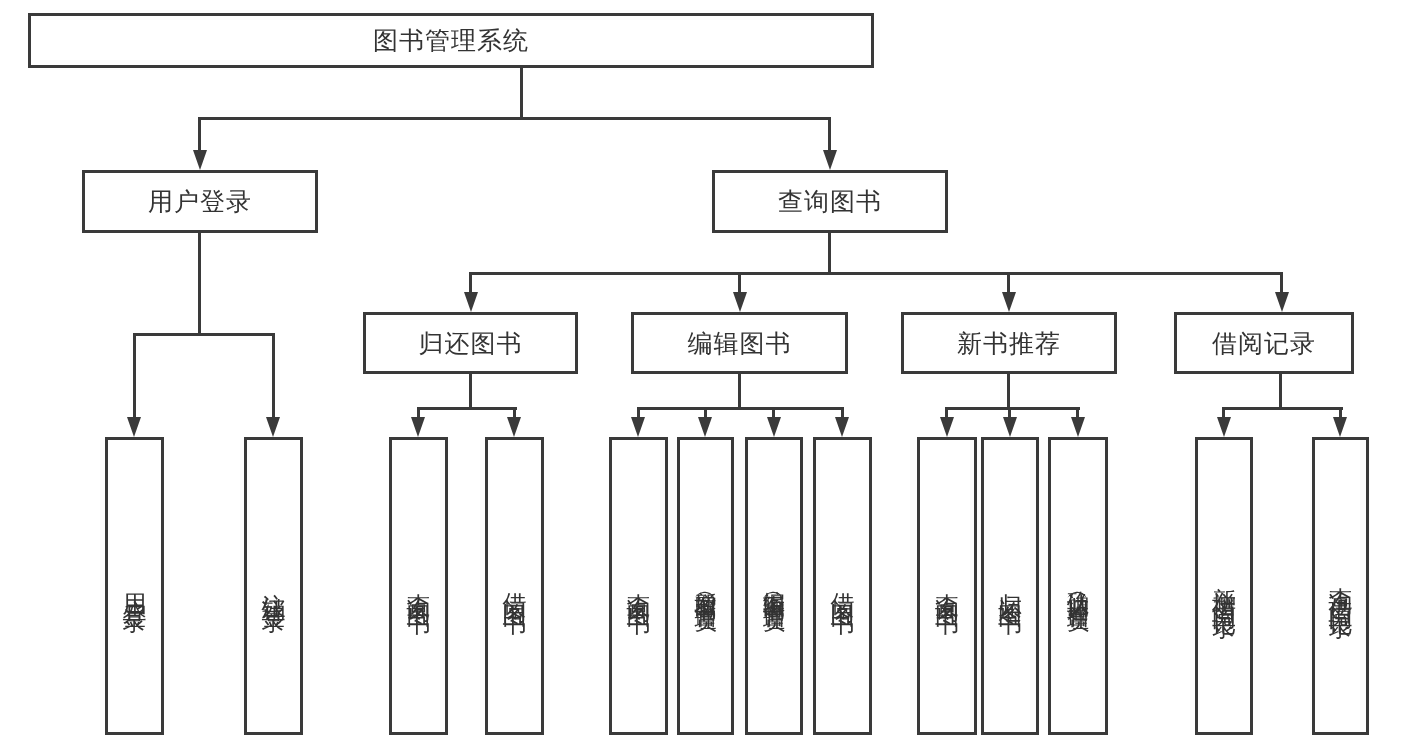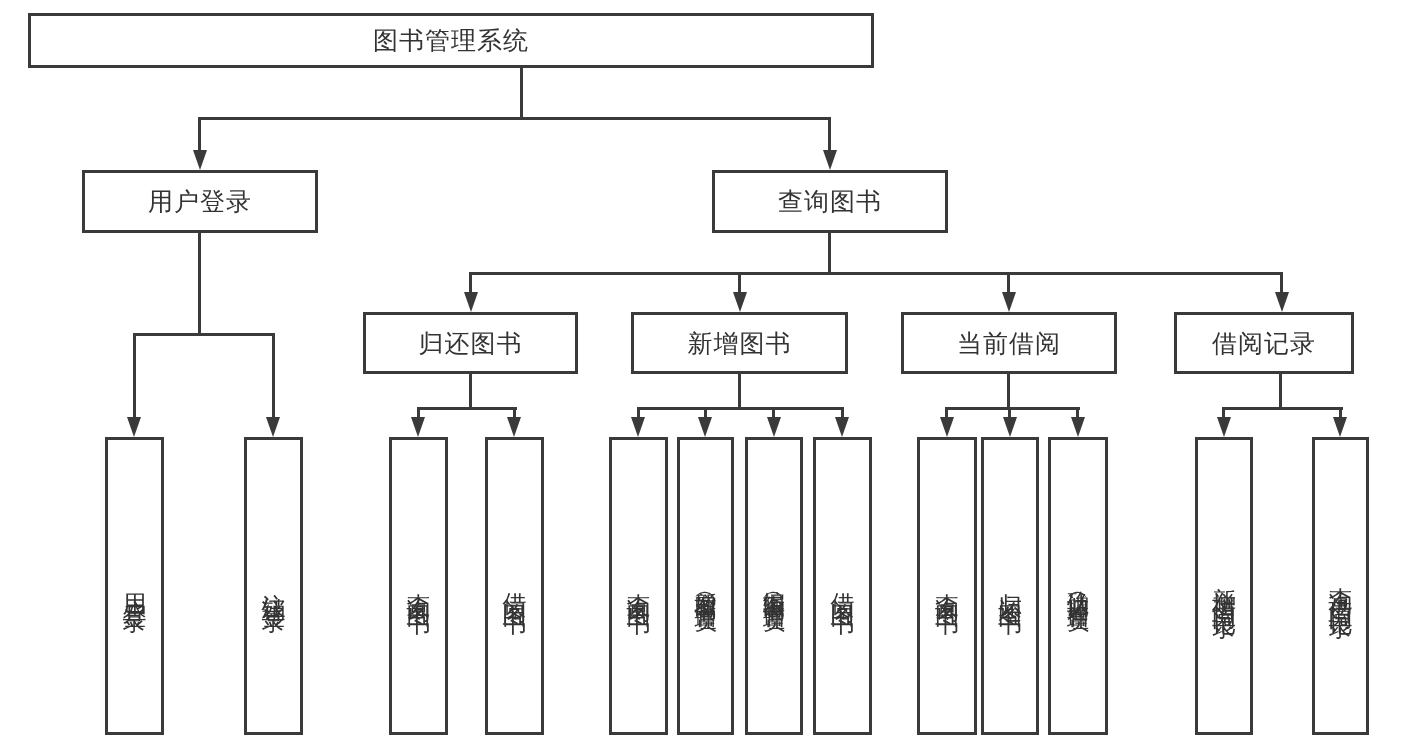--- a/index.html
+++ b/index.html
@@ -52,22 +52,22 @@
   <div class="vline" style="left:469px; top:272px; height:22px;"></div>
   <div class="arrow" style="left:464px; top:292px;"></div>
   <div class="vline" style="left:738px; top:272px; height:22px;"></div>
   <div class="arrow" style="left:733px; top:292px;"></div>
   <div class="vline" style="left:1007px; top:272px; height:22px;"></div>
   <div class="arrow" style="left:1002px; top:292px;"></div>
   <div class="vline" style="left:1280px; top:272px; height:22px;"></div>
   <div class="arrow" style="left:1275px; top:292px;"></div>
 
   <div class="box" style="left:363px; top:312px; width:215px; height:62px;">归还图书</div>
-  <div class="box" style="left:631px; top:312px; width:217px; height:62px;">新增图书</div>
-  <div class="box" style="left:901px; top:312px; width:216px; height:62px;">当前借阅</div>
+  <div class="box" style="left:631px; top:312px; width:217px; height:62px;">编辑图书</div>
+  <div class="box" style="left:901px; top:312px; width:216px; height:62px;">新书推荐</div>
   <div class="box" style="left:1174px; top:312px; width:180px; height:62px;">借阅记录</div>
 
   <div class="vline" style="left:469px; top:374px; height:36px;"></div>
   <div class="hline" style="left:417px; top:407px; width:100px;"></div>
   <div class="vline" style="left:417px; top:407px; height:12px;"></div>
   <div class="arrow" style="left:411px; top:417px;"></div>
   <div class="vline" style="left:513px; top:407px; height:12px;"></div>
   <div class="arrow" style="left:507px; top:417px;"></div>
 
   <div class="vline" style="left:738px; top:374px; height:36px;"></div>

